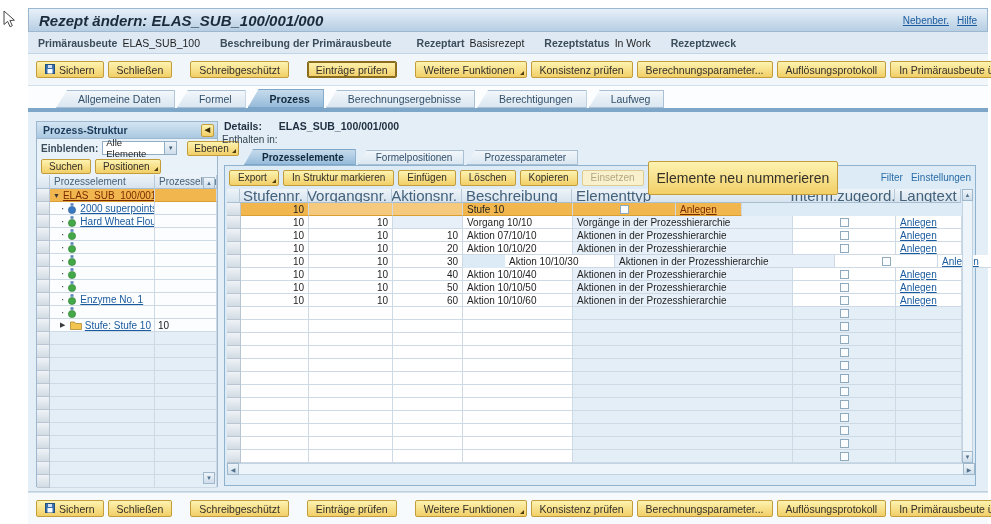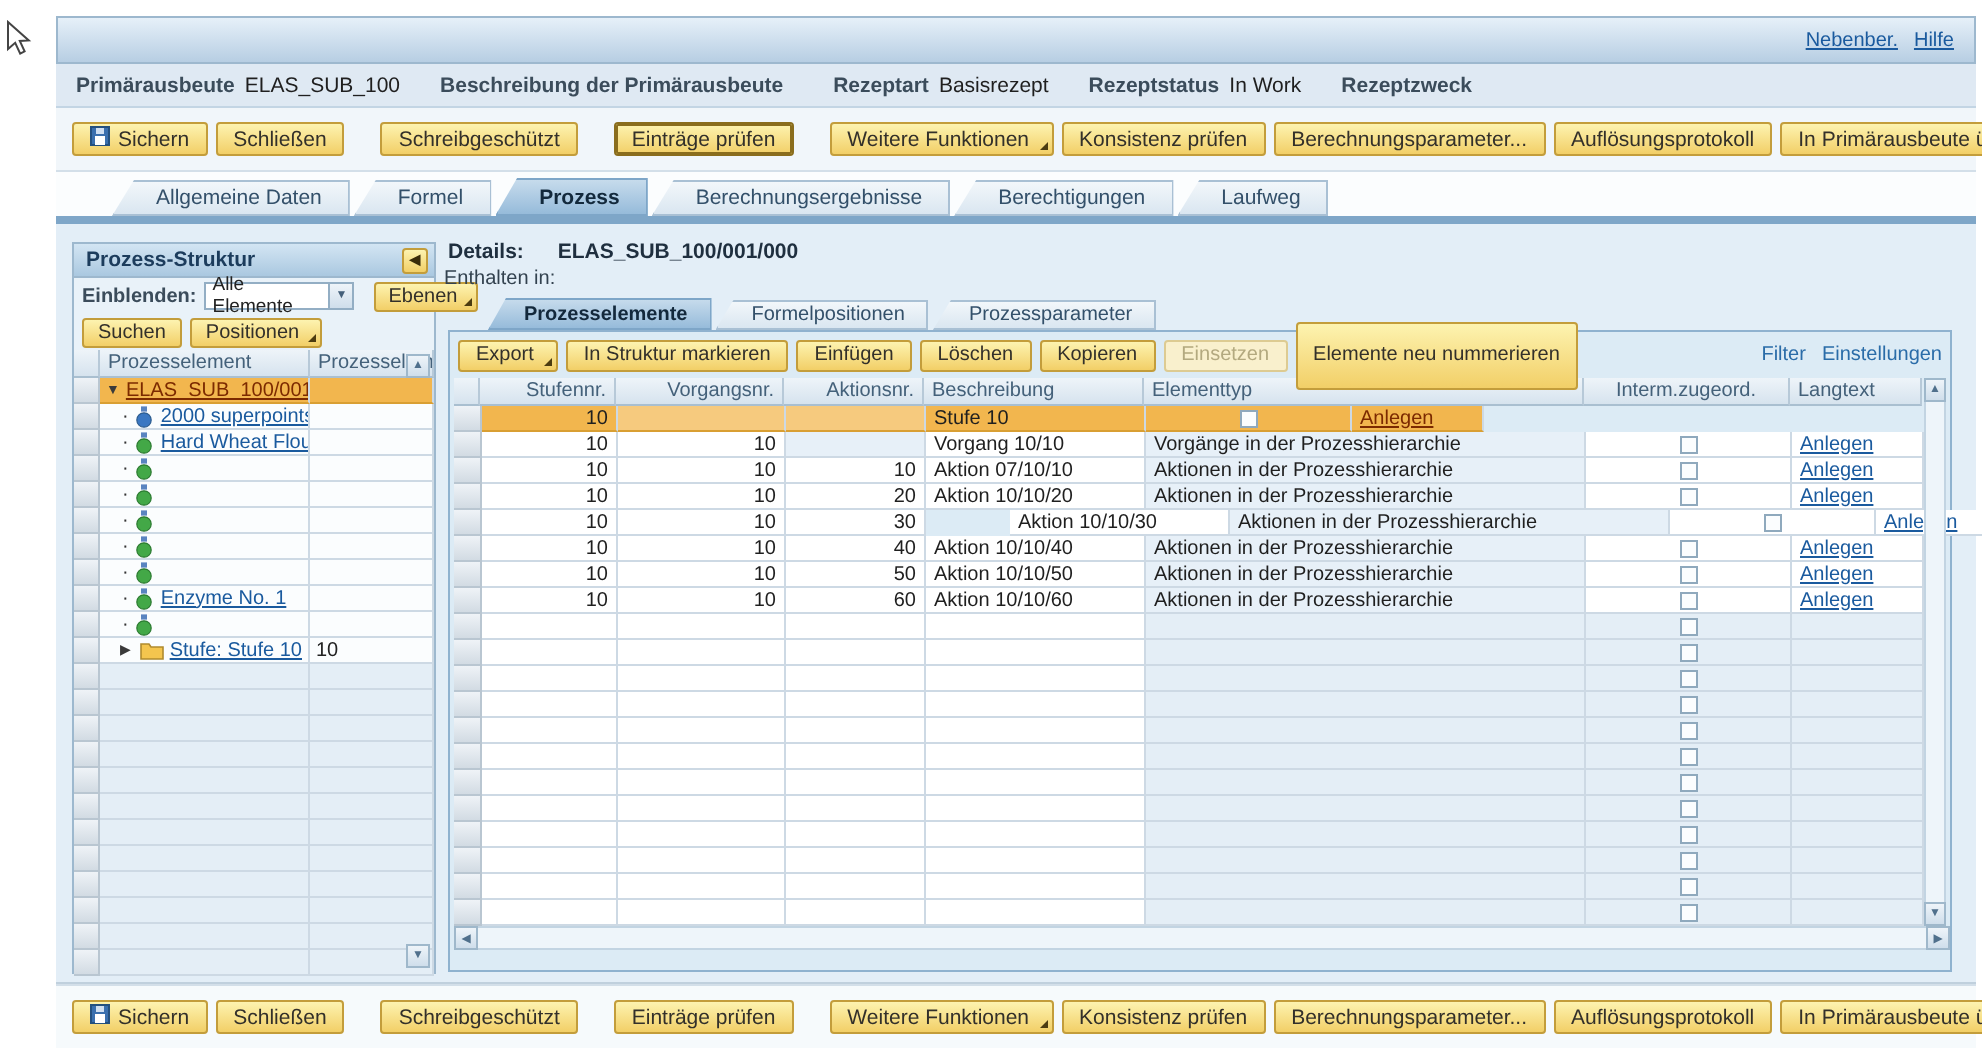--- a/index.html
+++ b/index.html
@@ -174,21 +174,21 @@
   .d-cell.ro { background:#e7f0f8; }
   .d-row.selrow .d-cell { background:#f2b64e; border-bottom-color:#d99f33; }
   .d-row.selrow .d-cell.ro { background:#f6ca7e; }
   .d-row.emptyrow .d-cell.bluec { background:#e4eef6; }
   .d-row.selrow .anlegen { color:#7c2a00; }
   .anlegen { color:#1a5a9e; text-decoration:underline; cursor:pointer; }
   .d-head { display:flex; height:14px; }
   .d-head > div {
     background:linear-gradient(#eef4f9,#d6e3ee); color:#44617a;
     border-right:1px solid #b7c9d8; border-bottom:1px solid #a9bfd0;
-    padding:0 4px; display:flex; align-items:center; overflow:hidden; white-space:nowrap; font-size:10px;
+    padding:0 4px; display:flex; align-items:center; overflow:hidden; white-space:nowrap; font-size:15px;
   }
   .d-head > div.num { justify-content:flex-end; }
   .d-head > div.ctr { justify-content:center; }
   .cb {
     width:9px; height:9px; background:#fbfdfe; border:1px solid #8fa9bd; display:inline-block;
   }
 
   
   .footer { position:absolute; left:0; top:484px; width:960px; }
   .footer .toolbar { border-top:1px solid #d3dfe9; border-bottom:none; background:#f6fafc; }
@@ -200,20 +200,21 @@
 
 <div class="cursor">
   <svg width="14" height="19" viewBox="0 0 14 19">
     <path d="M1 1 L1 14.5 L4.6 11.4 L7.1 16.8 L9.3 15.7 L6.9 10.5 L11.4 10.2 Z" fill="#ffffff" stroke="#444" stroke-width="1"></path>
   </svg>
 </div>
 
 <div class="window">
 
   <div class="titlebar">
+    <span class="title">Rezept ändern: ELAS_SUB_100/001/000</span>
     <span class="titlebar-links">
       <span class="link">Nebenber.</span>
       <span class="link">Hilfe</span>
     </span>
   </div>
 
   <div class="infobar" id="info-bar">
       <span class="ib-item">
         <span class="ib-label">Primärausbeute</span>
         <span class="ib-value">ELAS_SUB_100</span>
@@ -548,21 +549,21 @@
           </button>
           <button class="btn" style="height: 16px; font-size: 10px;">
             <span>Löschen</span>
           </button>
           <button class="btn" style="height: 16px; font-size: 10px;">
             <span>Kopieren</span>
           </button>
           <button class="btn disabled" style="height: 16px; font-size: 10px;">
             <span>Einsetzen</span>
           </button>
-          <button class="btn" style="height: 34px; font-size: 10px;">
+          <button class="btn" style="height: 34px; font-size: 14px;">
             <span>Elemente neu nummerieren</span>
           </button>
           <span class="dp-links">
             <span>Filter</span>
             <span>Einstellungen</span>
           </span>
         </div>
       <div class="dtable-area">
         <div class="dtable" id="dtable">
             <div class="d-head">

